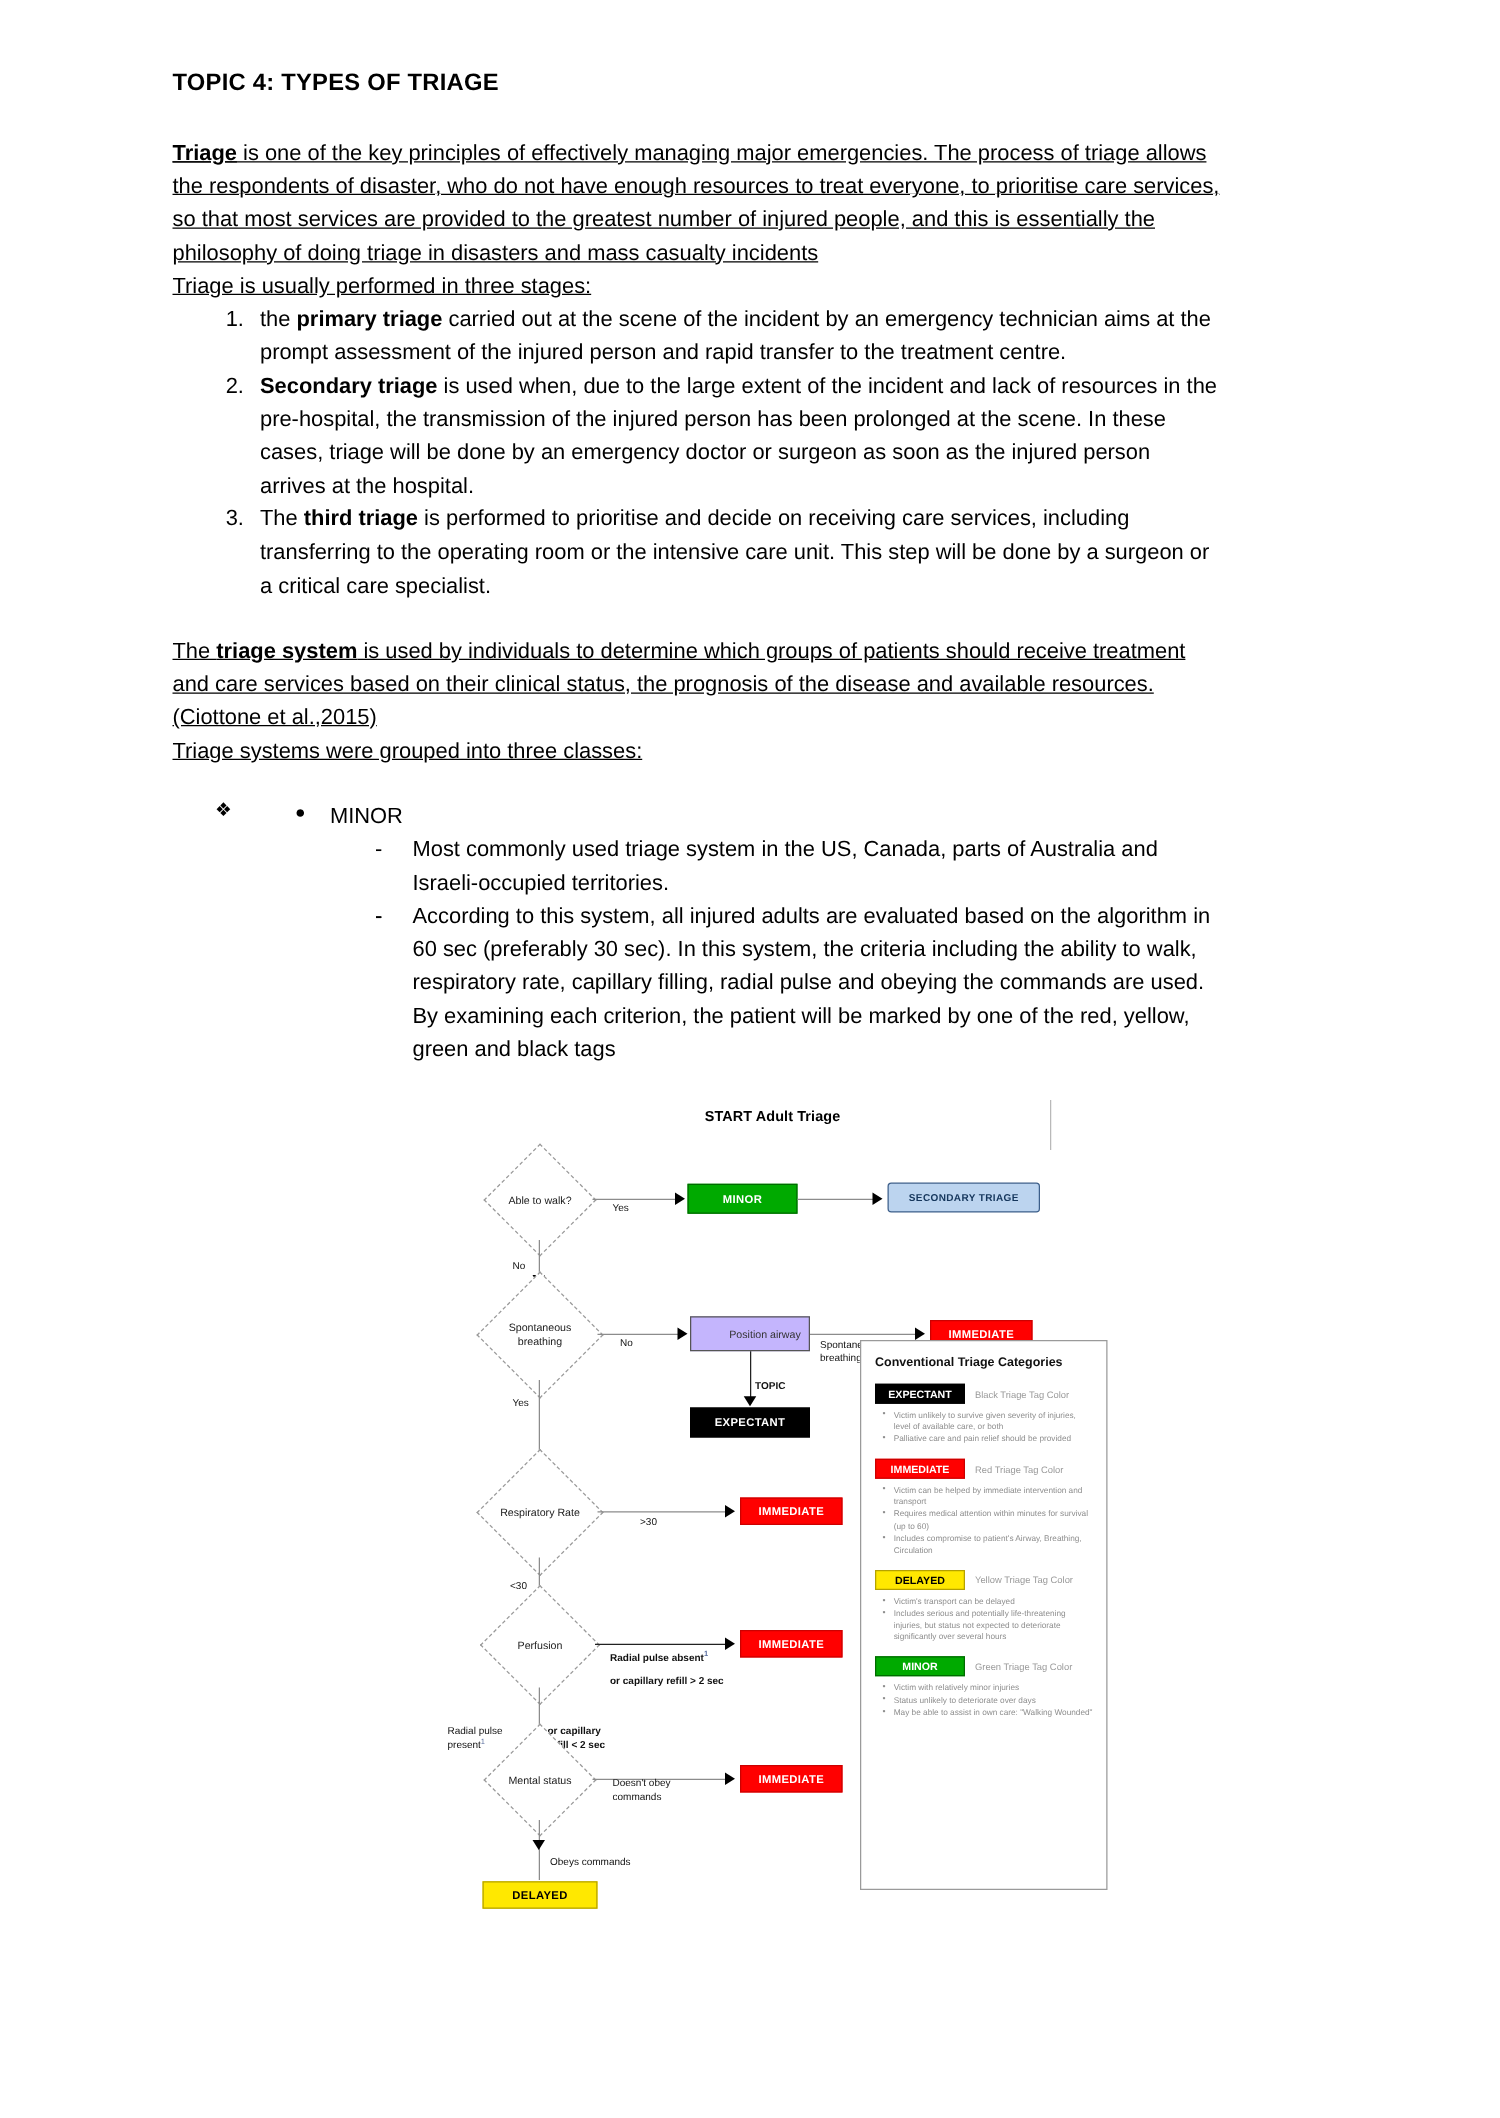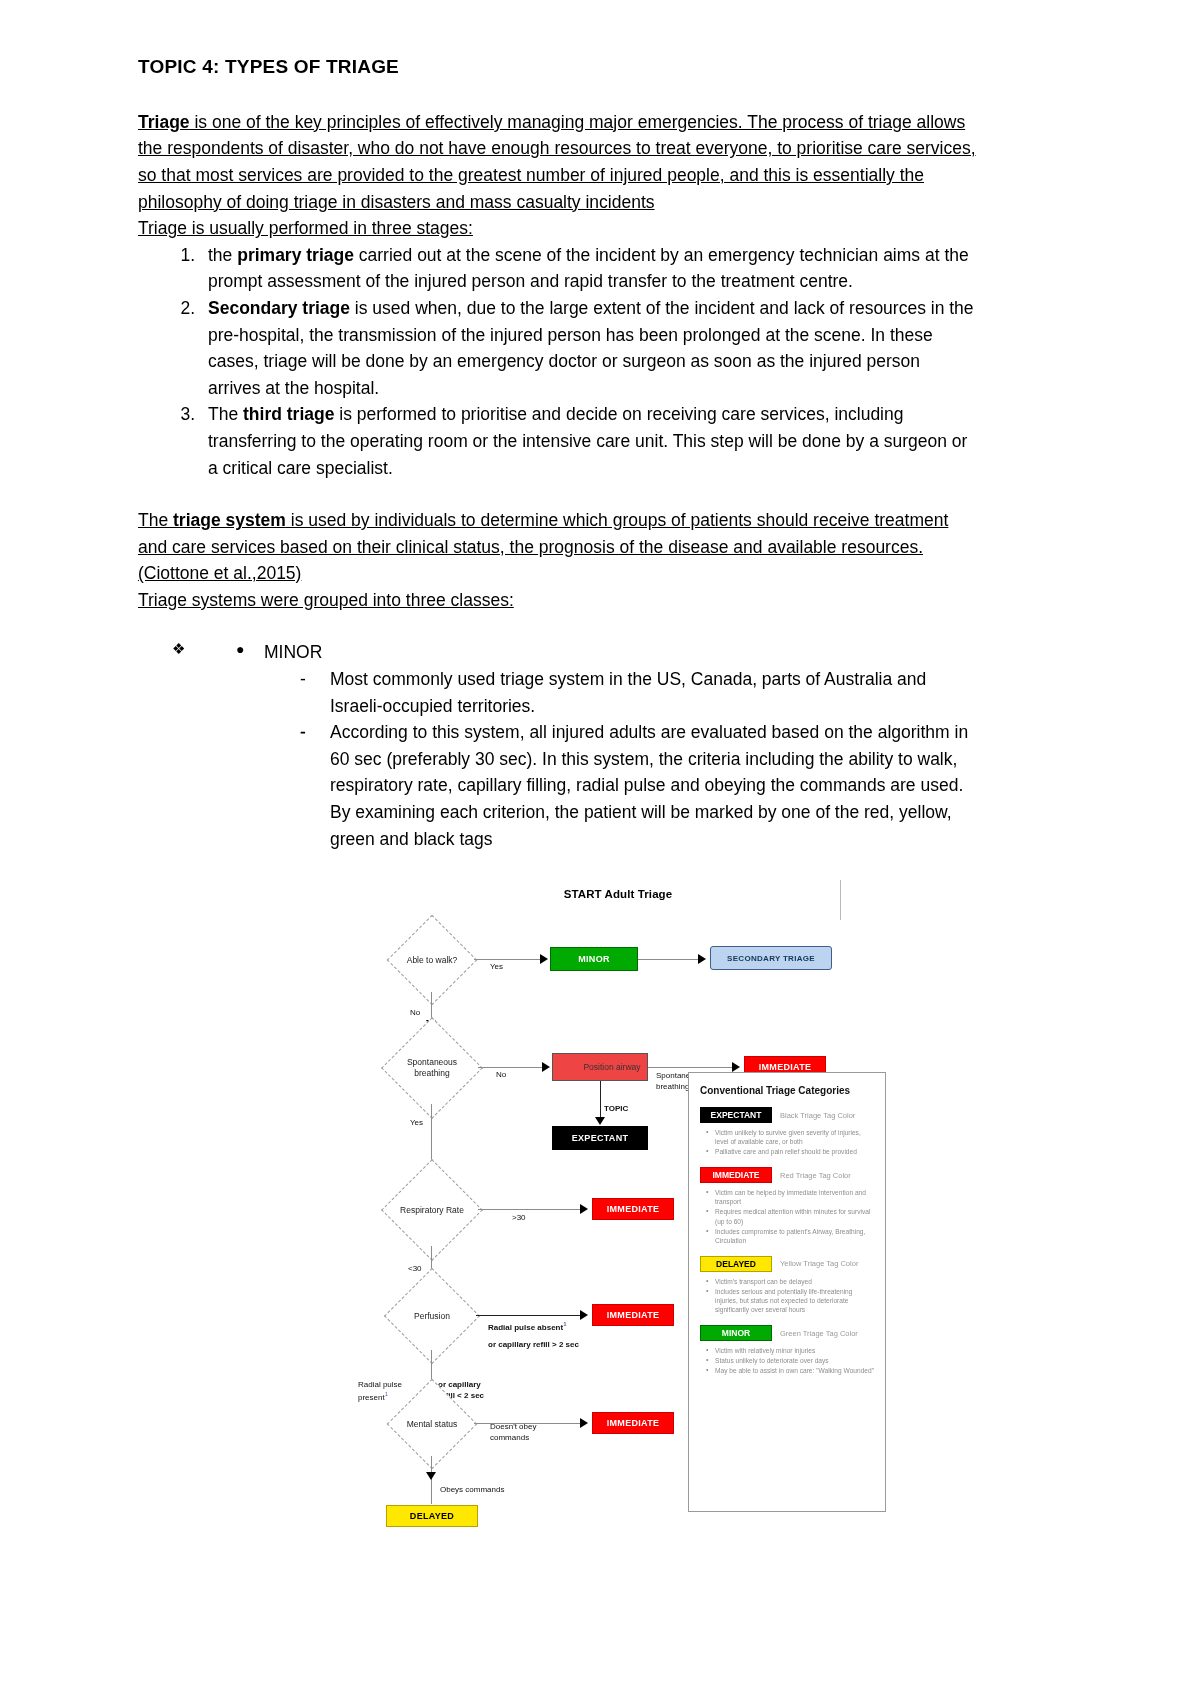--- a/index.html
+++ b/index.html
@@ -133,21 +133,21 @@
     border:1px solid #000;
     box-sizing:border-box;
   }
   .tag-minor{background:#00aa00;color:#fff;border-color:#006b00;}
   .tag-immediate{background:#ff0000;color:#fff;border-color:#cc0000;}
   .tag-expectant{background:#000;color:#fff;border-color:#000;}
   .tag-delayed{background:#ffe800;color:#000;border-color:#b5a200;}
   .tag-secondary{background:#bcd4ef;color:#15365c;border-color:#3d5f8a;border-radius:3px;}
   .plainbox{
     position:absolute;
-    background:#ef4444;border:1px solid #555;
+    background:#c4b5fd;border:1px solid #555;
     display:flex;align-items:center;justify-content:center;
     font-size:8.5px;color:#333;
     box-sizing:border-box;
     padding-left:24px;
   }
   .ln{position:absolute;background:#8c8c8c;}
   .ln.h{height:1px;}
   .ln.v{width:1px;}
   .ln.dk{background:#222;}
   .arw{position:absolute;width:0;height:0;}

